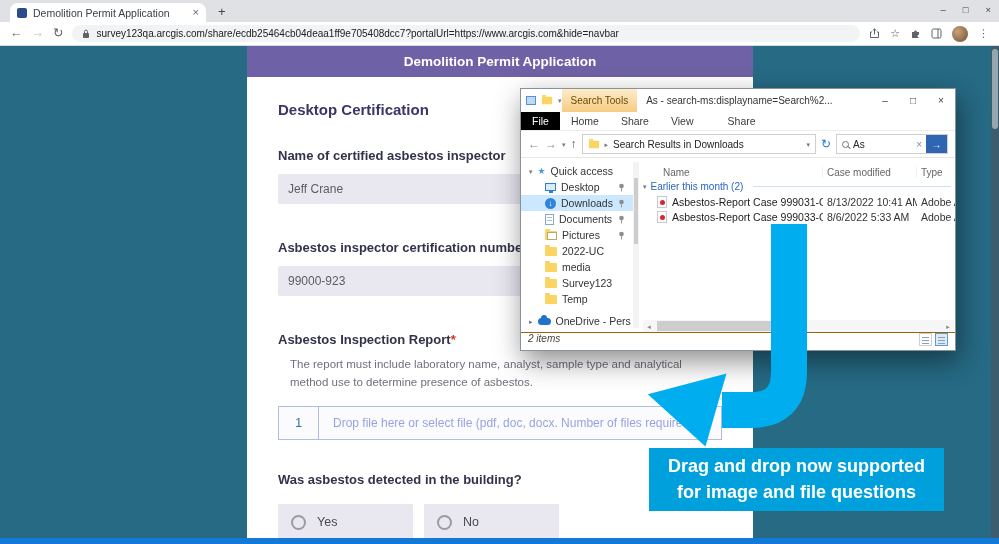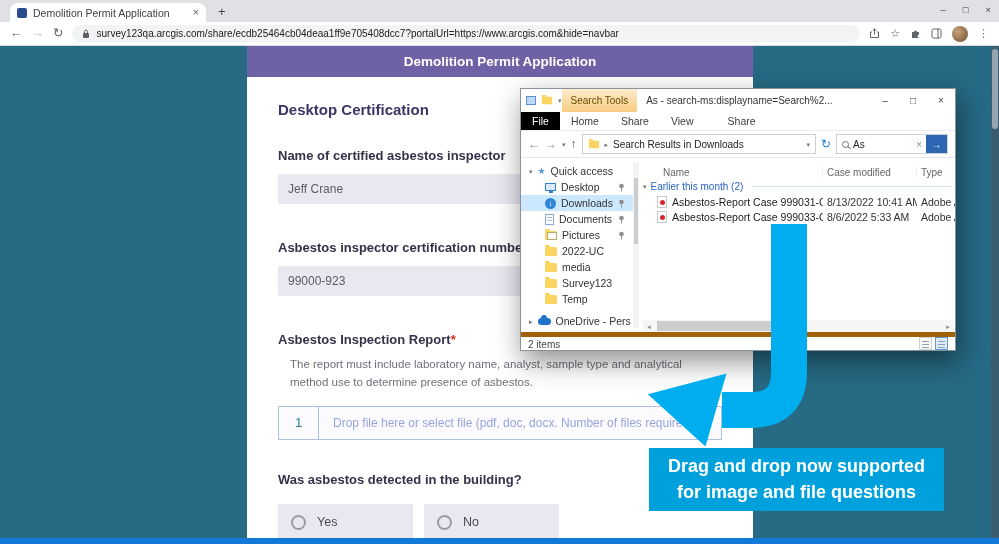--- a/index.html
+++ b/index.html
@@ -92,21 +92,21 @@
   .f-name{width:180px;display:flex;align-items:center;gap:5px;padding-left:14px;white-space:nowrap;overflow:hidden;flex:none;}
   .f-date{width:94px;padding-left:4px;color:#333;flex:none;white-space:nowrap;overflow:hidden;}
   .f-type{flex:1;padding-left:4px;color:#333;white-space:nowrap;overflow:hidden;}
   .pdf-ic{width:10px;height:12px;background:#fff;border:1px solid #c9c9c9;position:relative;flex:none;}
   .pdf-ic::after{content:"";position:absolute;left:2px;top:3px;width:5px;height:5px;border-radius:50%;background:#d6252e;}
   .list-space{flex:1;}
   .hscroll{height:12px;display:flex;align-items:center;background:#f6f6f6;margin-right:1px;flex:none;}
   .hs-arrow{width:12px;text-align:center;font-size:7px;color:#8a8a8a;line-height:1;}
   .hs-thumb{width:140px;height:10px;background:#cdcdcd;margin-left:2px;}
   .hs-space{flex:1;}
-  .statusbar{height:18px;border-top:5px solid #a16207;display:flex;align-items:flex-end;padding:0 7px;font-size:10px;color:#444;flex:none;}
+  .statusbar{height:18px;border-top:1px solid #a16207;display:flex;align-items:flex-start;padding:0 7px;font-size:10px;color:#444;flex:none;font-style:italic;}
   .view-toggles{margin-left:auto;display:flex;gap:3px;}
   .vt{width:13px;height:13px;border:1px solid #cfcfcf;background:#fff;position:relative;}
   .vt::after{content:"";position:absolute;left:2px;right:2px;top:3px;height:7px;background:repeating-linear-gradient(180deg,#8aa0b4 0 1px,transparent 1px 3px);}
   .vt.active{border-color:#5e9ad6;background:#dcebf9;}
 
   
   .ic-folder{width:12px;height:9px;background:#fcd462;border-radius:1px;position:relative;flex:none;}
   .ic-folder::before{content:"";position:absolute;top:-2px;left:0;width:5px;height:2px;background:#fcd462;border-radius:1px 1px 0 0;}
   .ic-folder.sm{transform:scale(.85);}
   .ic-pic::after{content:"";position:absolute;left:2px;top:1.5px;width:8px;height:5.5px;background:#fff;border:1px solid #b8ab6f;}

